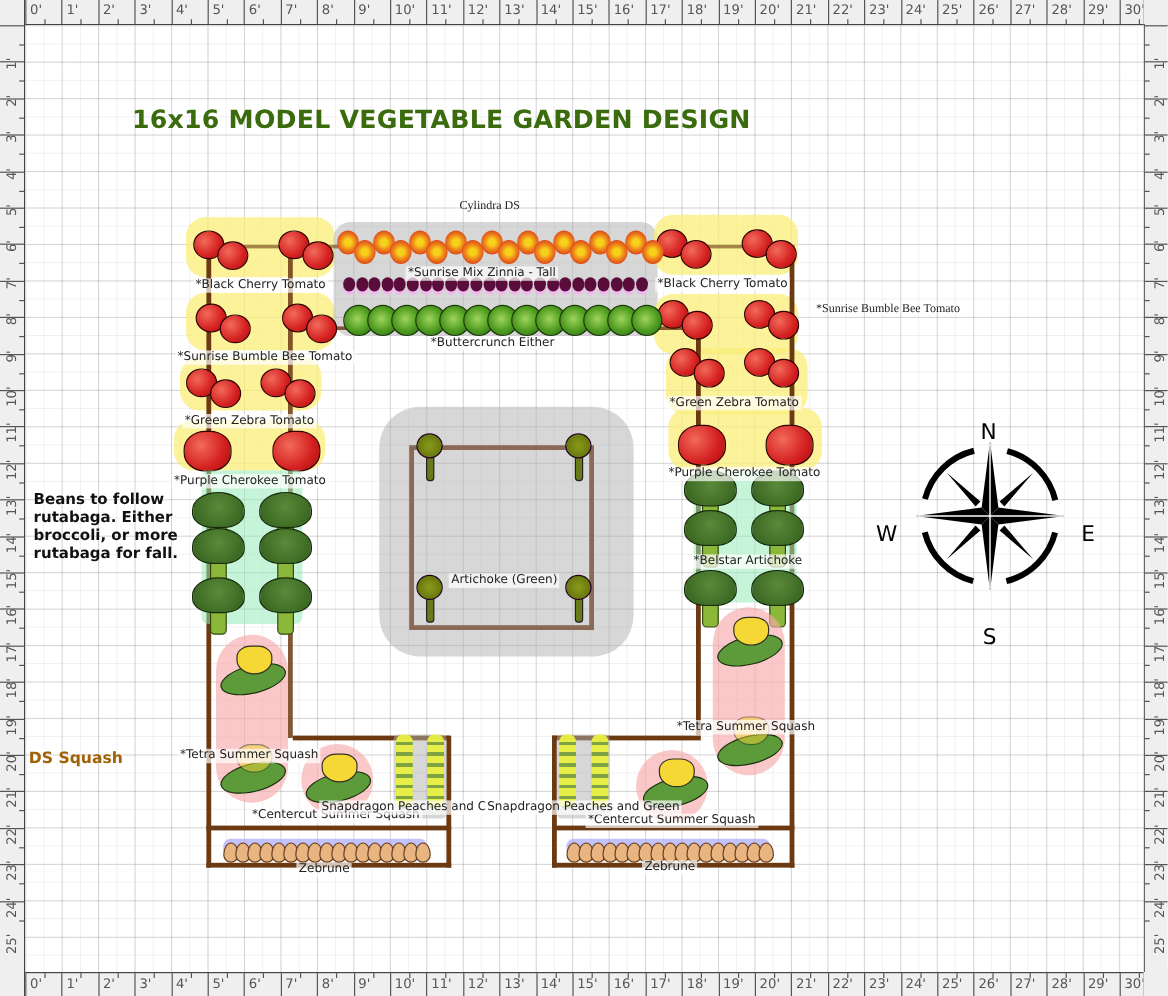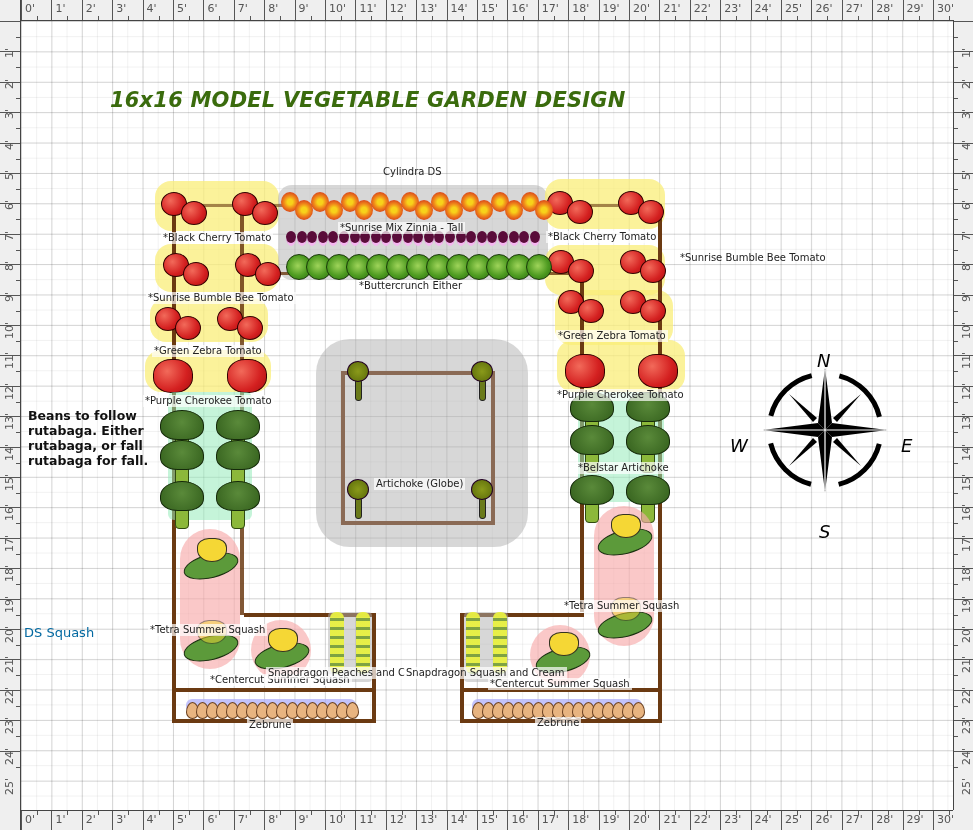--- a/index.html
+++ b/index.html
@@ -21,26 +21,26 @@
   .htick{position:absolute;top:0;height:20px;border-left:1px solid #555;}
   .htick span{position:absolute;left:3px;top:2px;}
   .htick i{position:absolute;left:15px;bottom:0;height:4px;border-left:1px solid #555;}
   .bottom .htick i{top:0;bottom:auto;}
   .vtick{position:absolute;left:0;width:20px;border-top:1px solid #555;}
   .vtick span{position:absolute;left:3px;top:2px;transform:rotate(-90deg) translate(-100%,0);transform-origin:0 0;white-space:nowrap;display:block;}
   .vtick i{position:absolute;right:0;top:15px;width:4px;border-top:1px solid #555;}
   .right .vtick i{left:0;right:auto;}
   .right .vtick span{left:6px;}
   .corner{position:absolute;background:#efefef;}
-  .abs{position:absolute;font-style:italic;}
+  .abs{position:absolute;}
   .title{left:110px;top:88px;font-family:"DejaVu Sans",sans-serif;font-weight:bold;font-size:21px;color:#3a6b0d;white-space:nowrap;letter-spacing:0.2px;}
   .lbl{position:absolute;font-size:10px;color:#222;white-space:nowrap;background:rgba(255,255,255,0.7);padding:0 2px;line-height:12px;}
-  .lbl.nobg{background:transparent;}
+  .lbl.nobg{background:transparent;font-family:Liberation Serif, serif;}
   .note{position:absolute;font-weight:bold;font-size:12.5px;color:#111;line-height:15px;}
-  .ds{position:absolute;font-weight:normal;font-size:13px;color:#0369a1;}
+  .ds{position:absolute;font-weight:bold;font-size:13px;color:#a16207;}
   .yhl{position:absolute;background:rgba(250,238,120,0.75);border-radius:16px;}
   .ghl{position:absolute;background:rgba(175,175,175,0.5);border-radius:14px;}
   .pink{position:absolute;background:rgba(248,170,170,0.65);border-radius:30px;}
   .mint{position:absolute;background:rgba(150,235,185,0.55);border-radius:6px;}
   .tomato{position:absolute;width:24px;height:22px;border-radius:50%;background:radial-gradient(circle at 35% 35%,#f26a5a,#d42020 60%,#a81010);border:1px solid #300;}
   .tomato.big{width:38px;height:32px;border-radius:45%;}
   .zinnia{position:absolute;width:18px;height:20px;border-radius:50%;background:radial-gradient(circle,#f7d21a 20%,#f08a1a 45%,#d9461a 75%,transparent 78%);}
   .beet{position:absolute;width:10px;height:12px;border-radius:50% 50% 50% 50%/40% 40% 60% 60%;background:#5a0c3a;border-bottom:3px solid #f5b5f0;}
   .lettuce{position:absolute;width:24px;height:24px;border-radius:50%;background:radial-gradient(circle at 45% 45%,#9fd45a,#4d9a20 55%,#2b6a10);border:1px solid #1b3a0a;}
   .broc{position:absolute;width:42px;height:46px;}
@@ -792,34 +792,34 @@
 <div class="lbl" style="left:357px;top:280px;">*Buttercrunch Either</div>
 <div class="lbl" style="left:161px;top:232px;">*Black Cherry Tomato</div>
 <div class="lbl" style="left:146px;top:292px;">*Sunrise Bumble Bee Tomato</div>
 <div class="lbl" style="left:152px;top:345px;">*Green Zebra Tomato</div>
 <div class="lbl" style="left:143px;top:395px;">*Purple Cherokee Tomato</div>
 <div class="lbl" style="left:546px;top:231px;">*Black Cherry Tomato</div>
 <div class="lbl nobg" style="left:678px;top:252px;">*Sunrise Bumble Bee Tomato</div>
 <div class="lbl" style="left:556px;top:330px;">*Green Zebra Tomato</div>
 <div class="lbl" style="left:555px;top:389px;">*Purple Cherokee Tomato</div>
 <div class="lbl" style="left:576px;top:462px;">*Belstar Artichoke</div>
-<div class="lbl" style="left:374px;top:478px;">Artichoke (Globe)</div>
+<div class="lbl" style="left:374px;top:478px;">Artichoke (Green)</div>
 <div class="lbl" style="left:148px;top:624px;">*Tetra Summer Squash</div>
 <div class="lbl" style="left:562px;top:600px;">*Tetra Summer Squash</div>
 <div class="lbl" style="left:208px;top:674px;">*Centercut Summer Squash</div>
 <div class="lbl" style="left:488px;top:678px;">*Centercut Summer Squash</div>
 <div class="lbl" style="left:266px;top:667px;">Snapdragon Peaches and C</div>
-<div class="lbl" style="left:404px;top:667px;">Snapdragon Squash and Cream</div>
+<div class="lbl" style="left:404px;top:667px;">Snapdragon Peaches and Green</div>
 <div class="lbl" style="left:247px;top:719px;">Zebrune</div>
 <div class="lbl" style="left:535px;top:717px;">Zebrune</div>
 
 <div class="note" style="left:28px;top:408px;">
   <div>Beans to follow</div>
   <div>rutabaga. Either</div>
-  <div>rutabaga, or fall</div>
+  <div>broccoli, or more</div>
   <div>rutabaga for fall.</div>
 </div>
 <div class="ds" style="left:24px;top:625px;">DS Squash</div>
 
 <div class="abs" style="left:755px;top:360px;width:140px;height:140px;">
   <svg width="140" height="140" viewBox="0 0 140 140">
     <circle cx="70" cy="70" r="56" fill="none" stroke="#000" stroke-width="5" stroke-dasharray="60 28" stroke-dashoffset="-14"></circle>
     <polygon points="70,8 77,63 70,70 63,63" fill="#000"></polygon>
     <polygon points="70,132 77,77 70,70 63,77" fill="#000"></polygon>
     <polygon points="8,70 63,63 70,70 63,77" fill="#000"></polygon>

